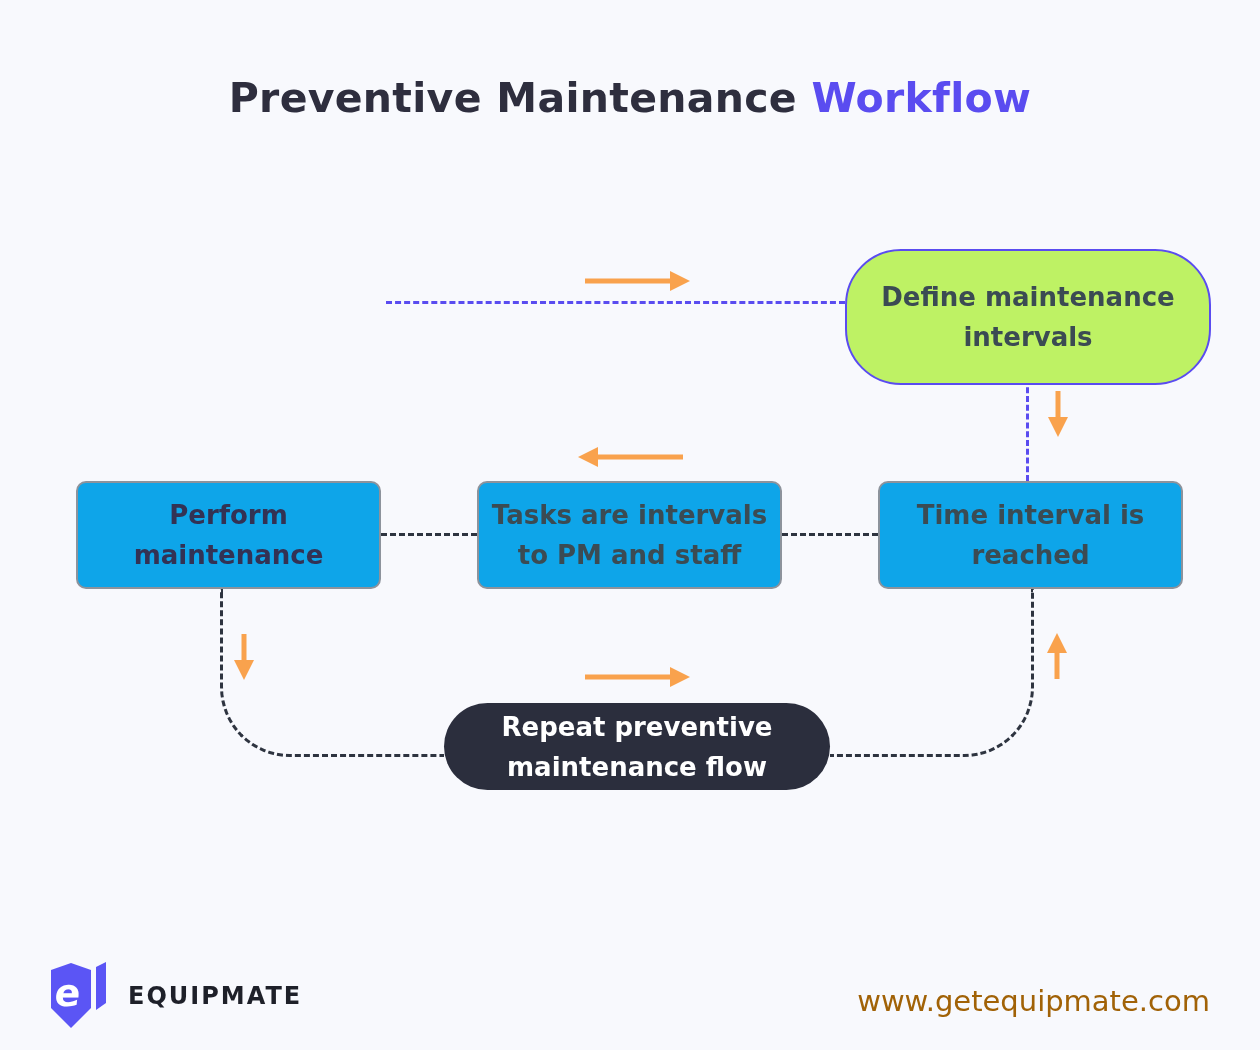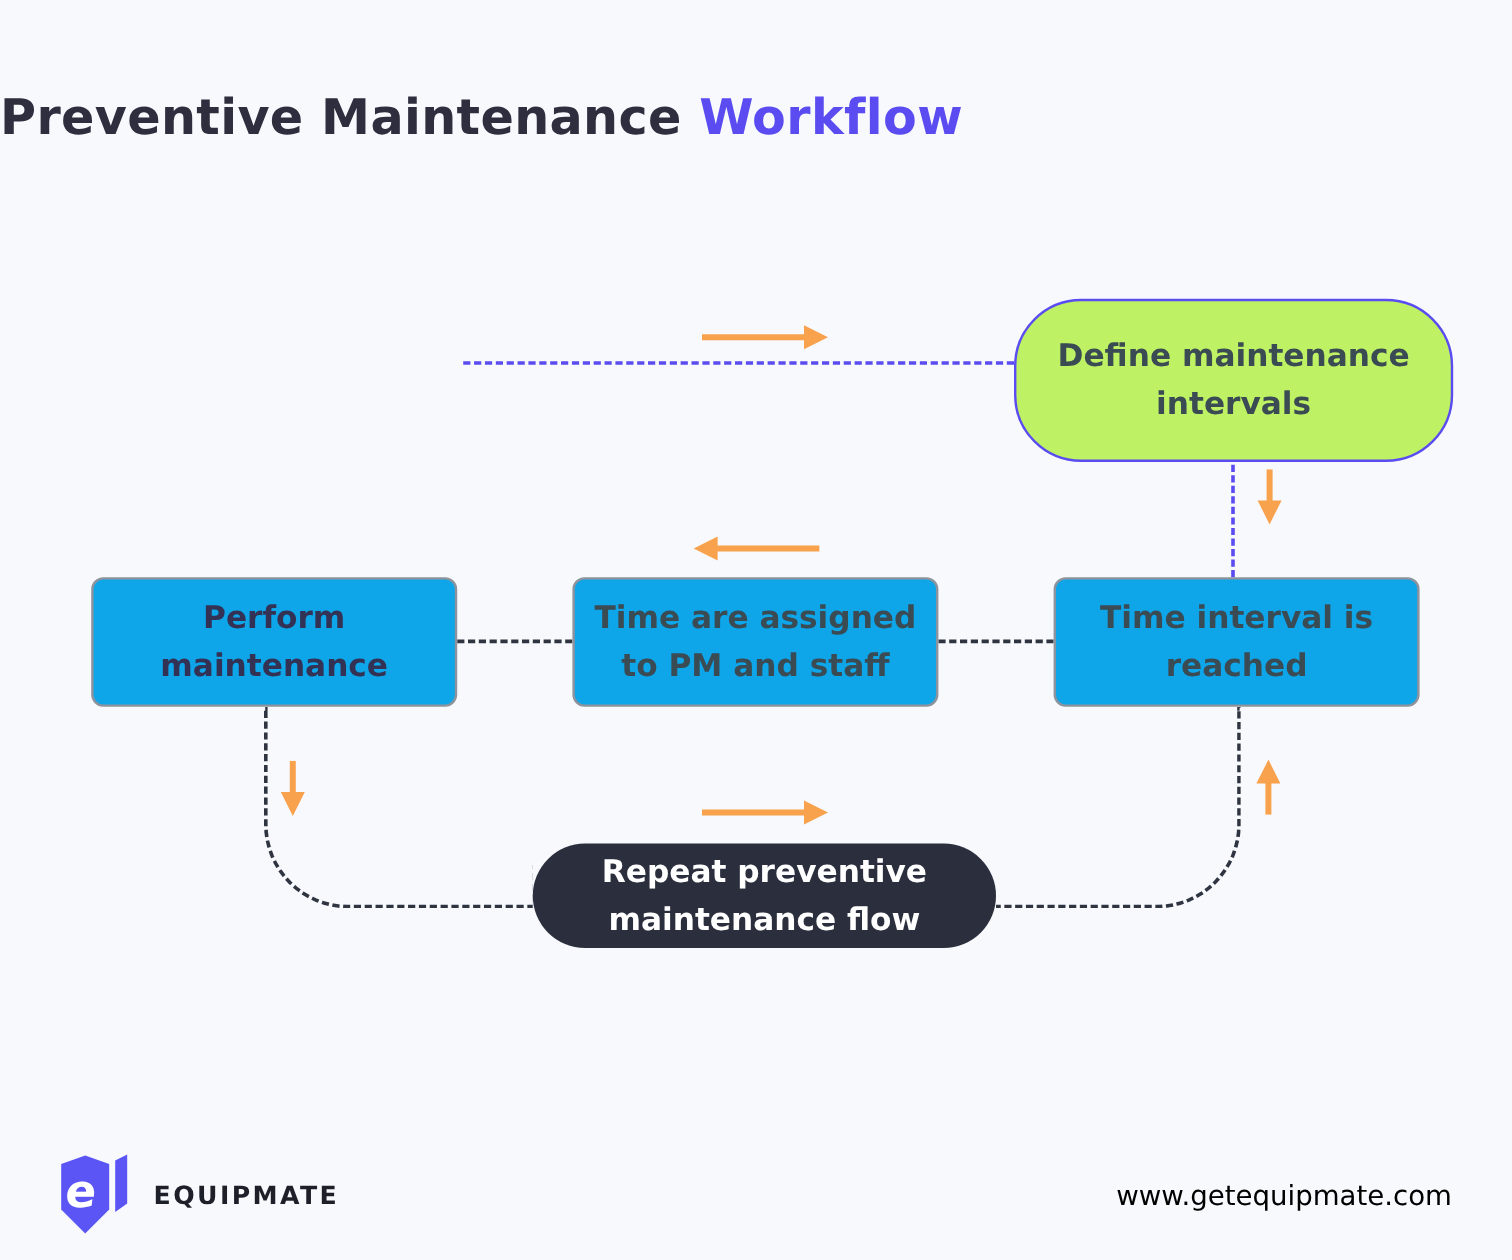--- a/index.html
+++ b/index.html
@@ -9,21 +9,21 @@
     width: 1260px;
     height: 1050px;
     background: #f8f9fd;
     overflow: hidden;
   }
   .title {
     position: absolute;
     top: 74px;
     left: 0;
     width: 100%;
-    text-align: left;
+    text-align: center;
     font-size: 41px;
     font-weight: 700;
     color: #2e2e3e;
     letter-spacing: 0.3px;
   }
   .title .highlight { color: #5a4cf0; }
 
   .node {
     position: absolute;
     display: flex;
@@ -91,31 +91,31 @@
   .a-up-right { left: 1046px; top: 633px; }
 
   .footer-logo {
     position: absolute;
     left: 48px; top: 961px;
     display: flex;
     align-items: center;
     gap: 18px;
   }
   .brand {
-    font-size: 21px;
+    font-size: 24px;
     font-weight: 700;
     letter-spacing: 2px;
     color: #1e2029;
   }
   .website {
     position: absolute;
     right: 50px; top: 984px;
-    font-size: 23px;
+    font-size: 29px;
     font-weight: 400;
-    color: #000000;
+    color: #a16207;
   }
 </style>
 </head>
 <body>
 
 <div class="canvas">
 
   <div class="title">
     <span>Preventive Maintenance </span><span class="highlight">Workflow</span>
   </div>
@@ -157,21 +157,21 @@
     <span>Define maintenance
 intervals</span>
   </div>
 
   <div class="node box box-perform">
     <span>Perform
 maintenance</span>
   </div>
 
   <div class="node box box-tasks">
-    <span>Time are assigned
+    <span>Tasks are intervals
 to PM and staff</span>
   </div>
 
   <div class="node box box-time">
     <span>Time interval is
 reached</span>
   </div>
 
   <div class="node pill-dark">
     <span>Repeat preventive

